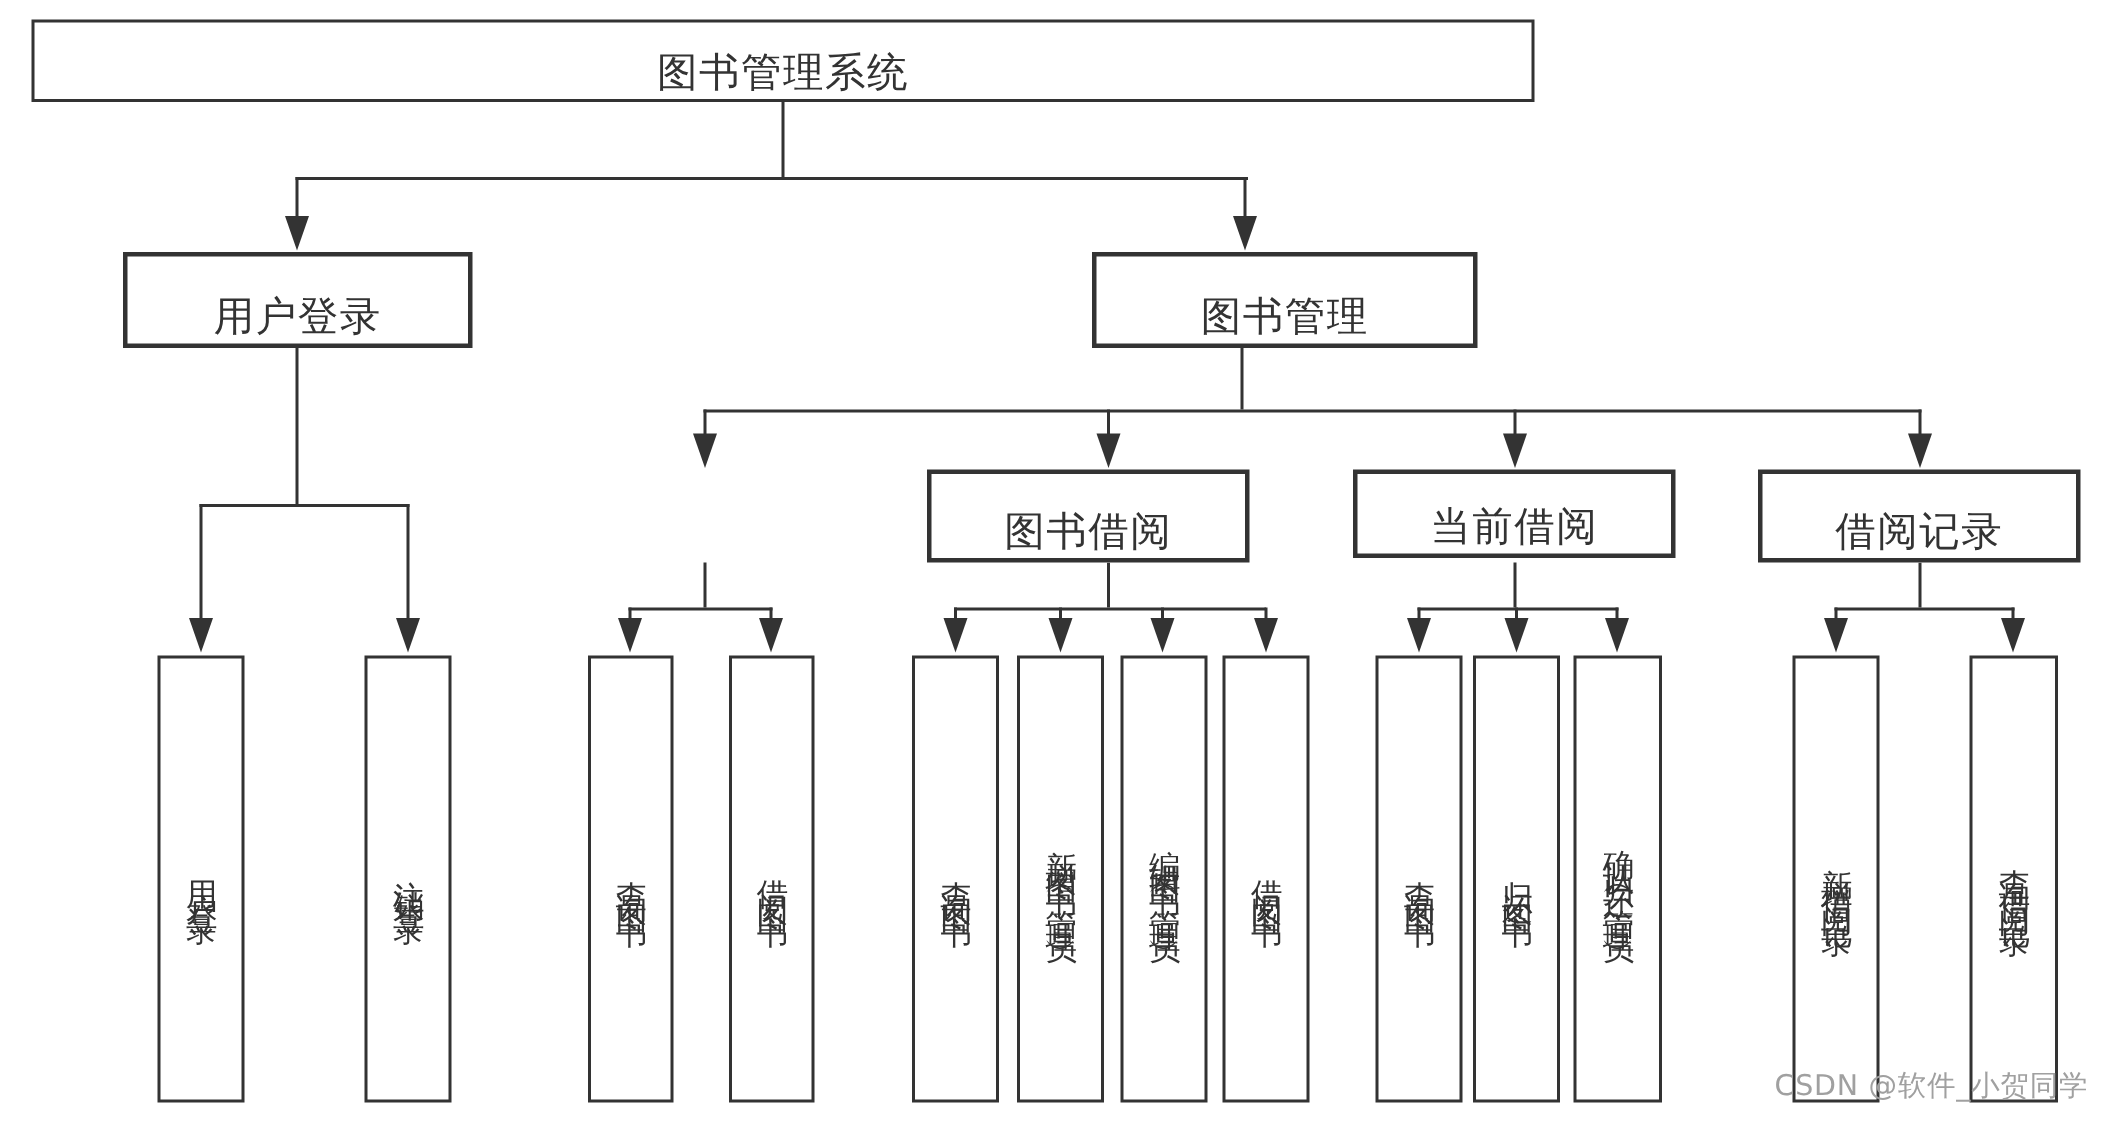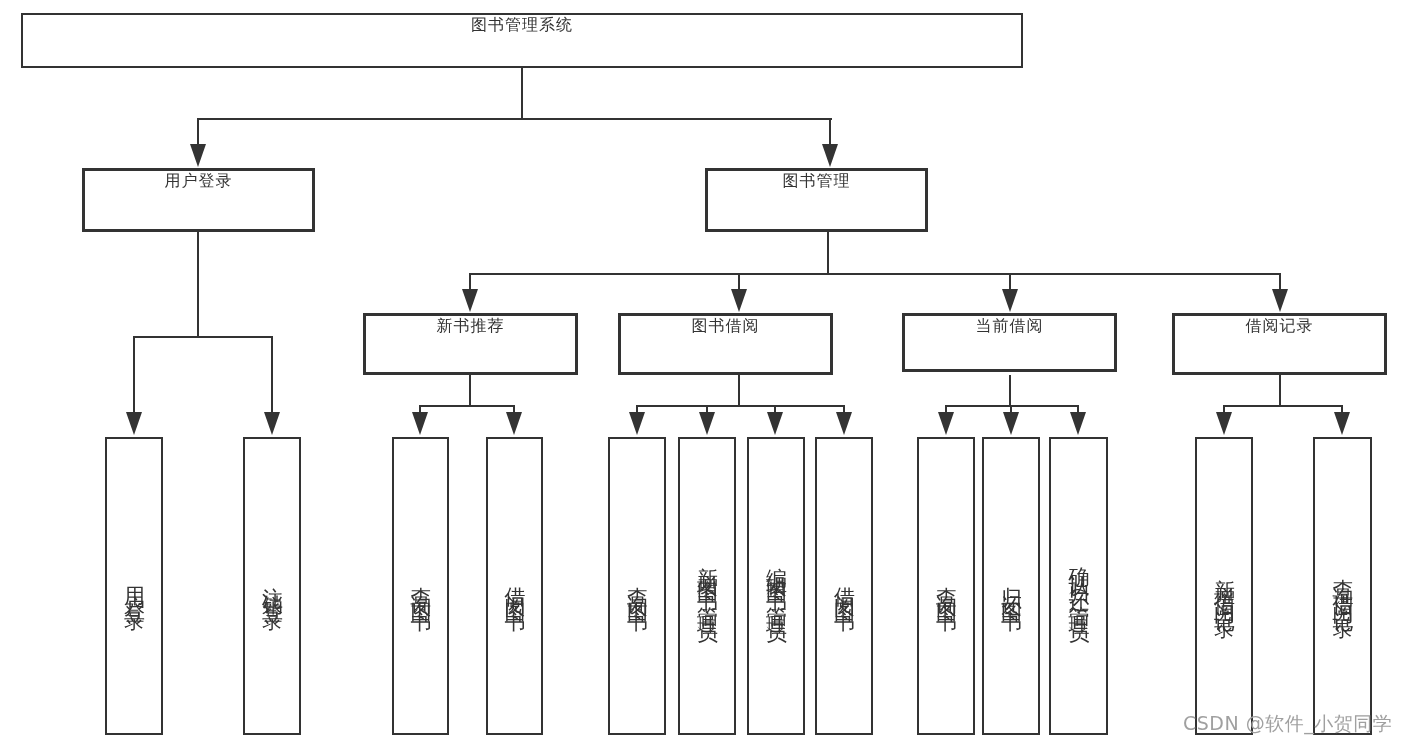--- a/index.html
+++ b/index.html
@@ -2,22 +2,22 @@
 <html><head>
 <meta charset="utf-8">
 <style>
   *{box-sizing:border-box;margin:0;padding:0}
   html,body{width:1405px;height:747px;background:#fff;
     font-family:"DejaVu Sans","Liberation Sans",sans-serif;}
   .stage{position:absolute;left:0;top:0;width:1405px;height:747px;background:#fff;overflow:hidden}
 
   
   .hbox{position:absolute;background:#fff;border:3px solid #333;
-    display:flex;align-items:flex-start;justify-content:center;
-    color:#333;font-size:16px;letter-spacing:1px;z-index:2}
+    display:flex;align-items:flex-end;justify-content:center;
+    color:#333;font-size:27px;letter-spacing:1px;z-index:2}
   .hbox.thin{border-width:2px}
 
   
   .vbox{position:absolute;background:#fff;border:2px solid #333;
     display:flex;align-items:center;justify-content:center;z-index:2}
   .vbox span{writing-mode:vertical-rl;text-orientation:mixed;
     font-size:21px;letter-spacing:8px;line-height:1;color:#333;white-space:nowrap}
 
   
   .line{position:absolute;background:#333;z-index:1}
@@ -40,21 +40,21 @@
   <div class="line" style="left:521px;top:68px;width:2px;height:50px"></div>
   <div class="line" style="left:197px;top:118px;width:635px;height:2px"></div>
   <div class="line" style="left:197px;top:118px;width:2px;height:28px"></div>
   <div class="line" style="left:829px;top:118px;width:2px;height:28px"></div>
   <div class="arrow" style="left:190px;top:144px"></div>
   <div class="arrow" style="left:822px;top:144px"></div>
 
   <div class="hbox" style="left:82px;top:168px;width:233px;height:64px">
     <span>用户登录</span>
   </div>
-  <div class="hbox" style="left:705px;top:168px;width:223px;height:64px">
+  <div class="hbox" style="left:728px;top:168px;width:257px;height:64px">
     <span>图书管理</span>
   </div>
 
   <div class="line" style="left:197px;top:232px;width:2px;height:106px"></div>
   <div class="line" style="left:133px;top:336px;width:140px;height:2px"></div>
   <div class="line" style="left:133px;top:336px;width:2px;height:77px"></div>
   <div class="line" style="left:271px;top:336px;width:2px;height:77px"></div>
   <div class="arrow" style="left:126px;top:412px"></div>
   <div class="arrow" style="left:264px;top:412px"></div>
 
@@ -62,23 +62,20 @@
   <div class="line" style="left:469px;top:273px;width:812px;height:2px"></div>
   <div class="line" style="left:469px;top:273px;width:2px;height:18px"></div>
   <div class="line" style="left:738px;top:273px;width:2px;height:18px"></div>
   <div class="line" style="left:1009px;top:273px;width:2px;height:18px"></div>
   <div class="line" style="left:1279px;top:273px;width:2px;height:18px"></div>
   <div class="arrow" style="left:462px;top:289px"></div>
   <div class="arrow" style="left:731px;top:289px"></div>
   <div class="arrow" style="left:1002px;top:289px"></div>
   <div class="arrow" style="left:1272px;top:289px"></div>
 
-  <div class="hbox" style="left:363px;top:313px;width:215px;height:62px">
-    <span>新书推荐</span>
-  </div>
   <div class="hbox" style="left:618px;top:313px;width:215px;height:62px">
     <span>图书借阅</span>
   </div>
   <div class="hbox" style="left:902px;top:313px;width:215px;height:59px">
     <span>当前借阅</span>
   </div>
   <div class="hbox" style="left:1172px;top:313px;width:215px;height:62px">
     <span>借阅记录</span>
   </div>
 

